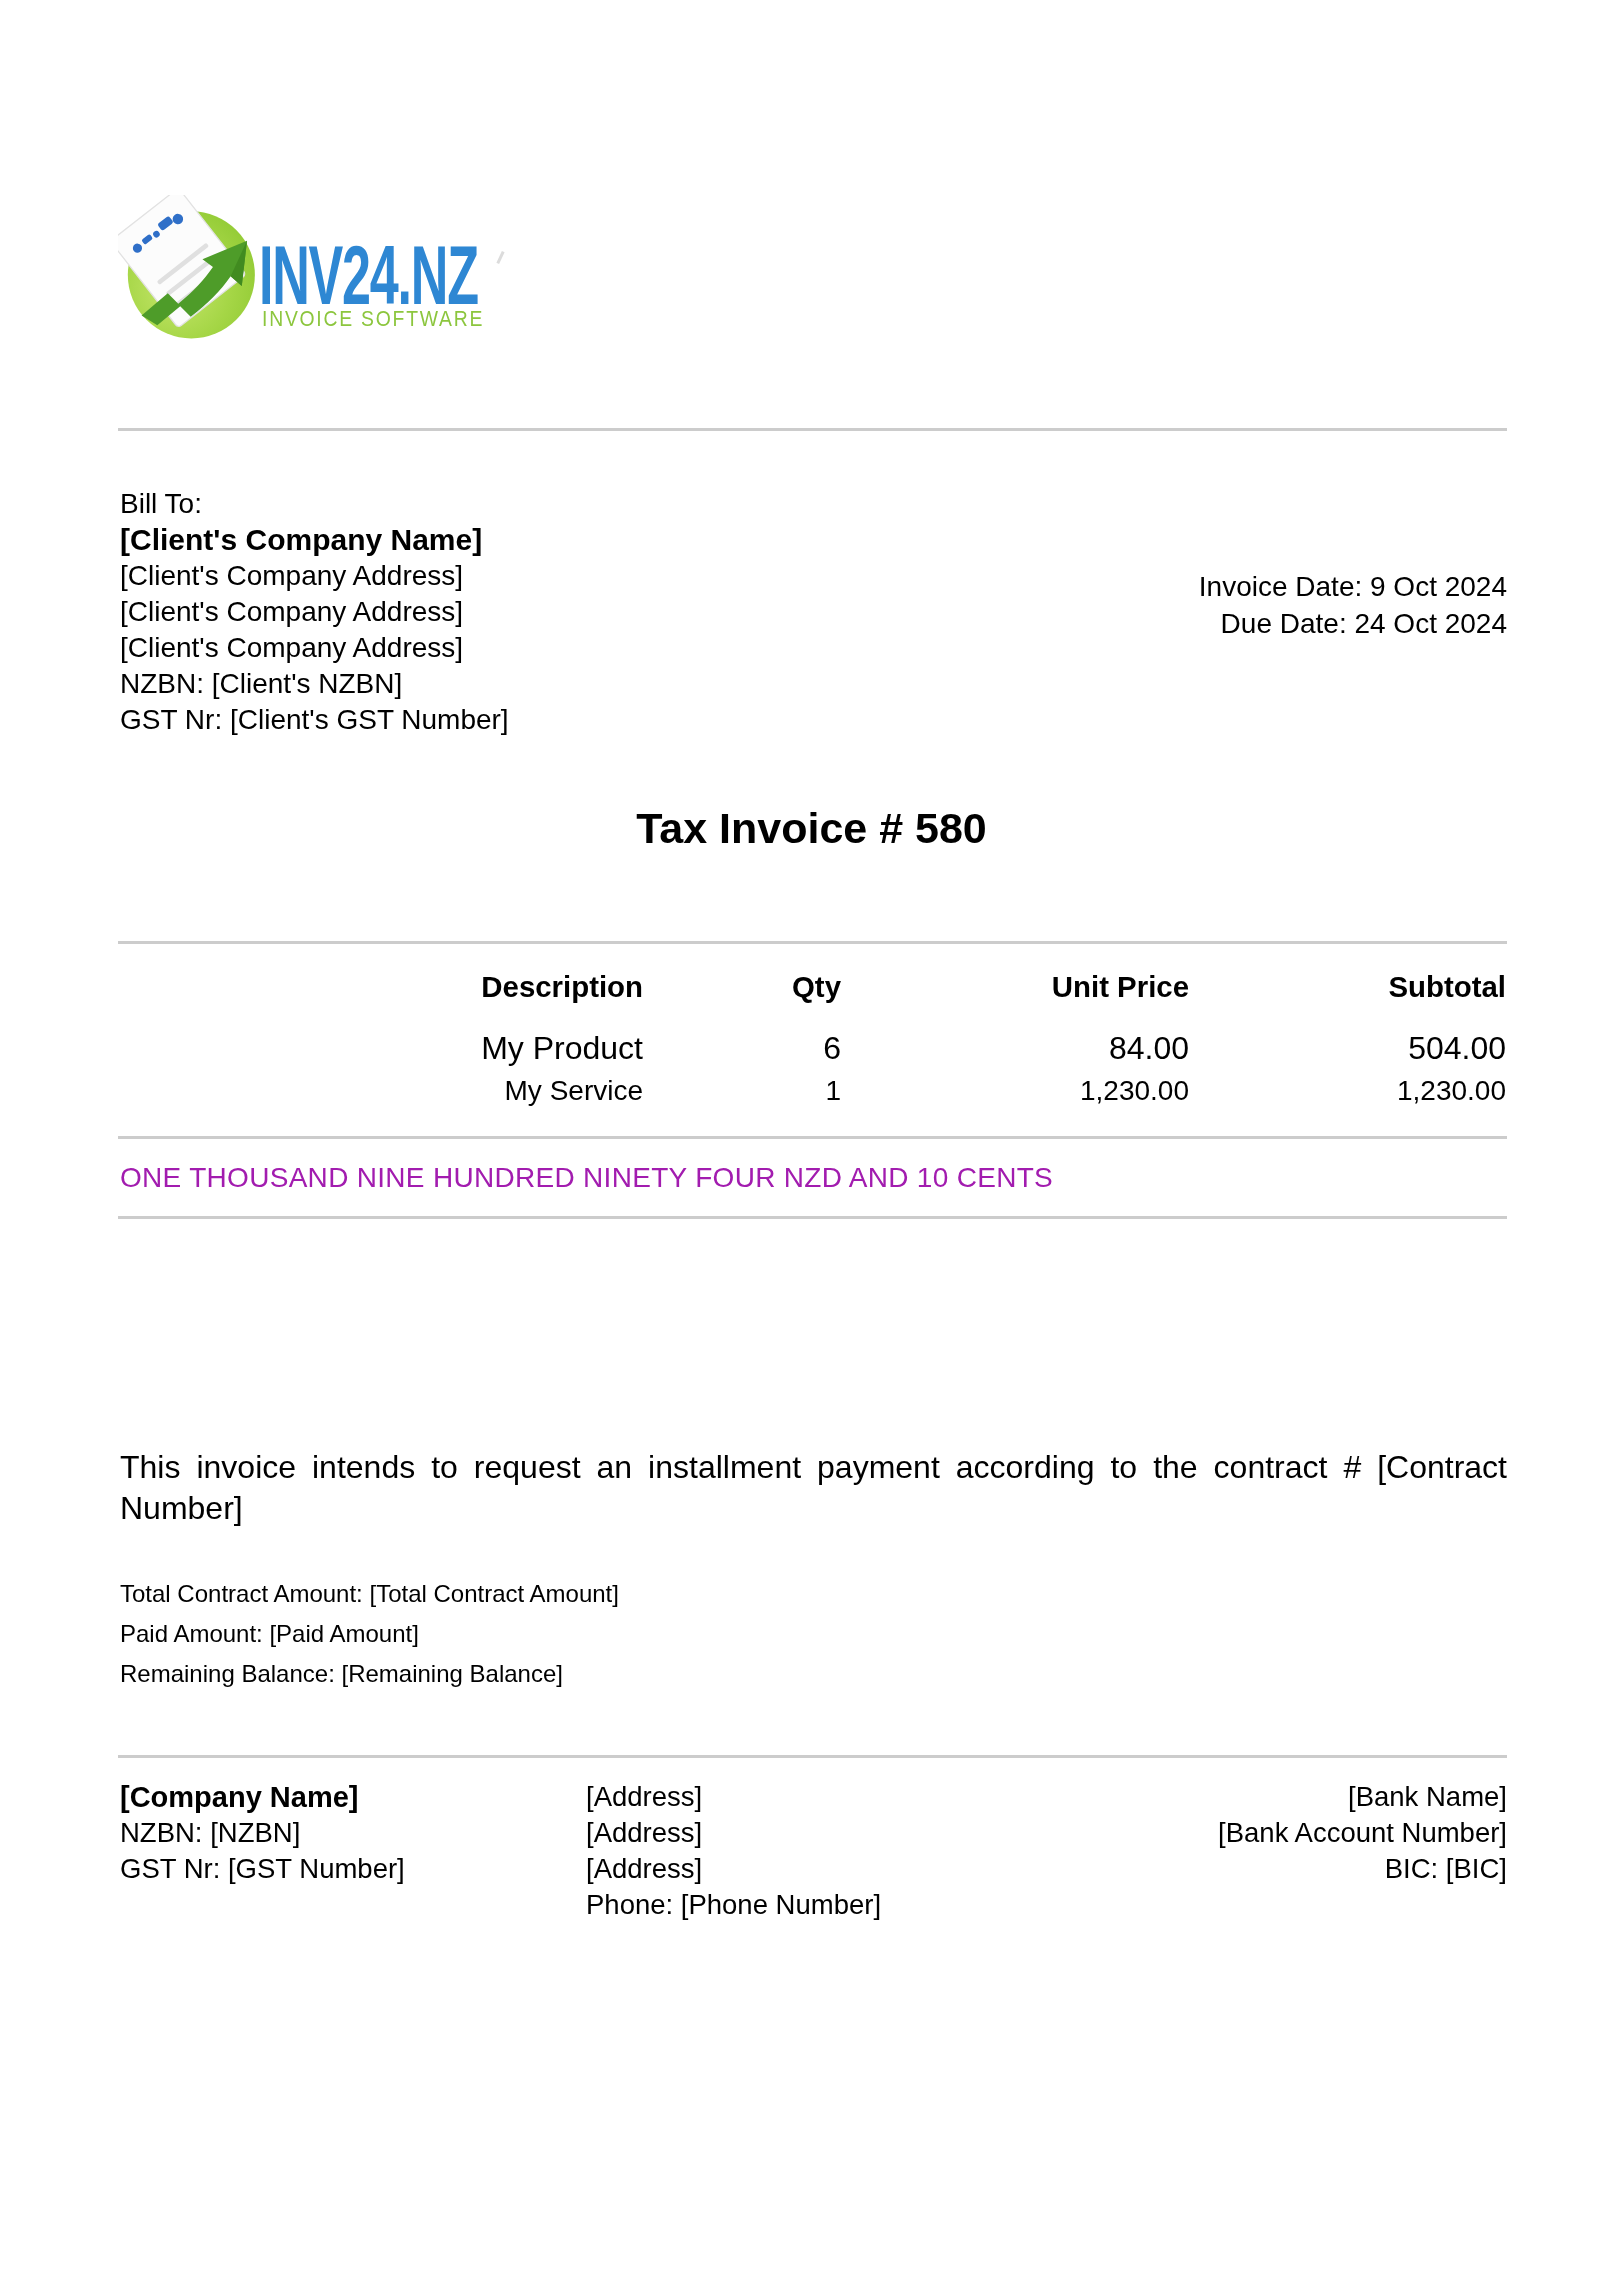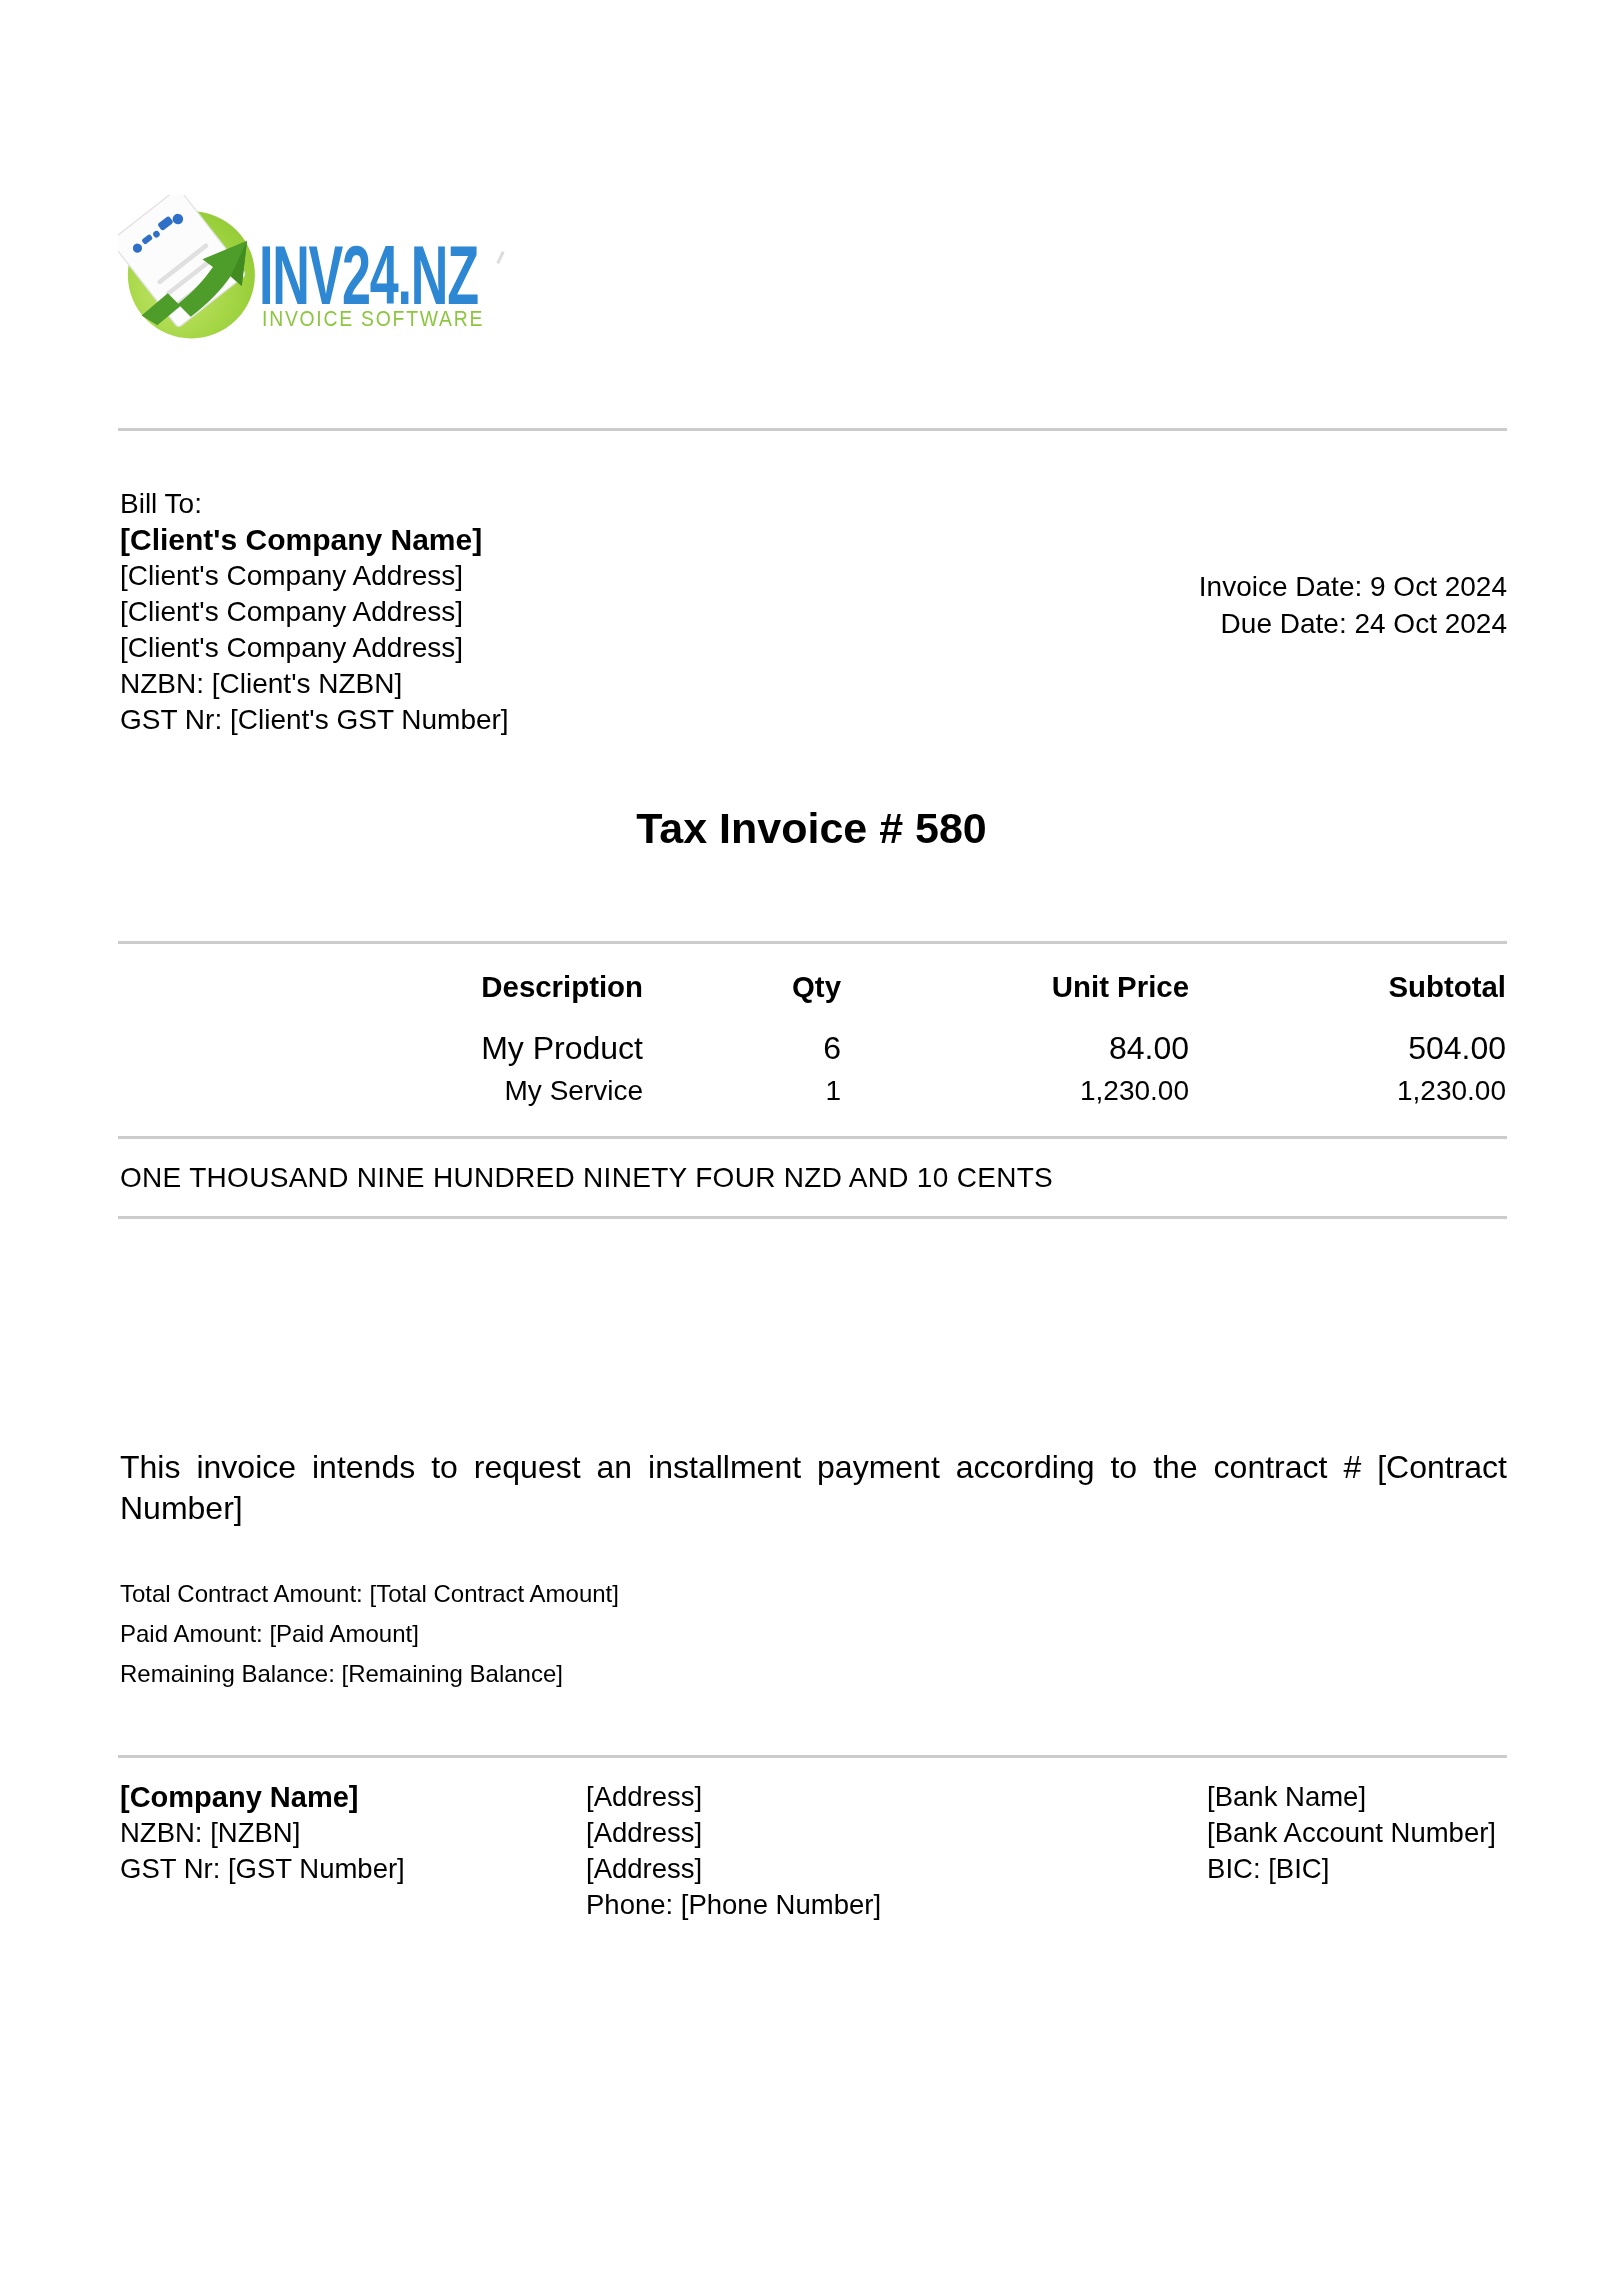--- a/index.html
+++ b/index.html
@@ -59,35 +59,35 @@
   }
 
   .items { position: absolute; left: 120px; top: 970px; width: 1387px; }
   .trow { position: absolute; left: 0; width: 1387px; display: grid; grid-template-columns: 523px 198px 348px 317px; }
   .trow > div:nth-child(1) { text-align: right; margin-left: 43px; }
   .trow > div:nth-child(2), .trow > div:nth-child(3), .trow > div:nth-child(4) { text-align: right; }
   .thead { top: 0; font-weight: bold; font-size: 29.4px; }
   .trow.r1 { top: 60px; font-size: 32px; }
   .trow.r2 { top: 105px; font-size: 28px; }
 
-  .words { position: absolute; left: 120px; top: 1162px; font-size: 28px; color: #000000; letter-spacing: 0.3px; white-space: nowrap; text-align: right; }
+  .words { position: absolute; left: 120px; top: 1162px; font-size: 28px; color: #a21caf; letter-spacing: 0.3px; white-space: nowrap; text-align: right; }
 
   .totals { position: absolute; right: 116px; top: 1258px; text-align: right; font-size: 28px; line-height: 38px; }
   .totals .grand { font-weight: bold; font-size: 29.4px; }
 
   .note { position: absolute; left: 120px; top: 1447px; width: 1387px; font-size: 32px; line-height: 41px; }
   .note .justified { text-align: justify; text-align-last: justify; }
 
   .contract { position: absolute; left: 120px; top: 1574px; font-size: 24px; line-height: 40px; }
 
   .footer-col { position: absolute; top: 1779px; font-size: 27.5px; line-height: 36px; }
   .fc-left { left: 120px; }
   .fc-left .bold { font-weight: bold; font-size: 29px; }
   .fc-mid { left: 586px; }
-  .fc-right { right: 127px; }
+  .fc-right { right: 116px; text-align: right; }
 </style>
 </head>
 <body>
 
 <div class="page">
 
   <svg class="logo-mark" width="148" height="148" viewBox="0 0 226 226">
     <defs>
       <radialGradient id="gball" cx="0.38" cy="0.6" r="0.78">
         <stop offset="0" stop-color="#c6e66c"></stop>

